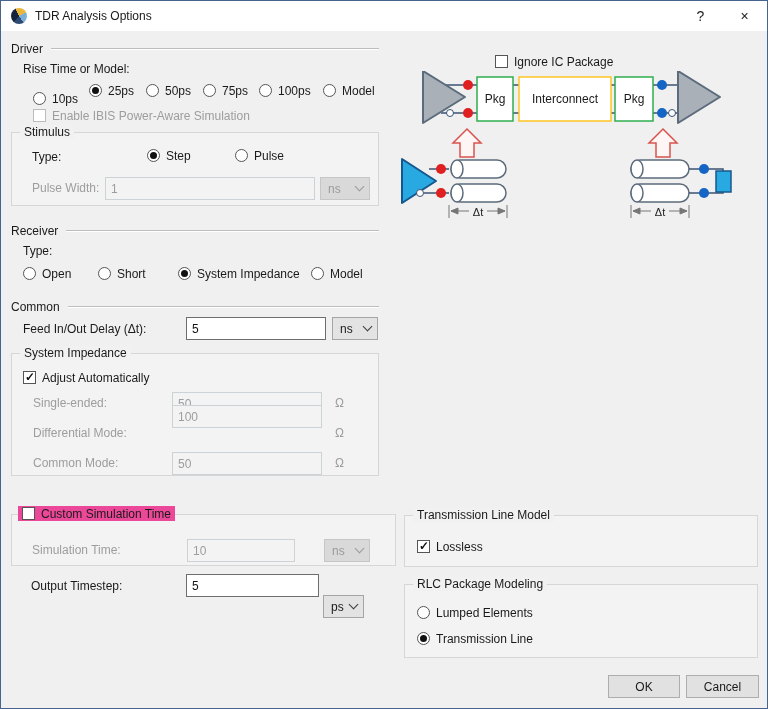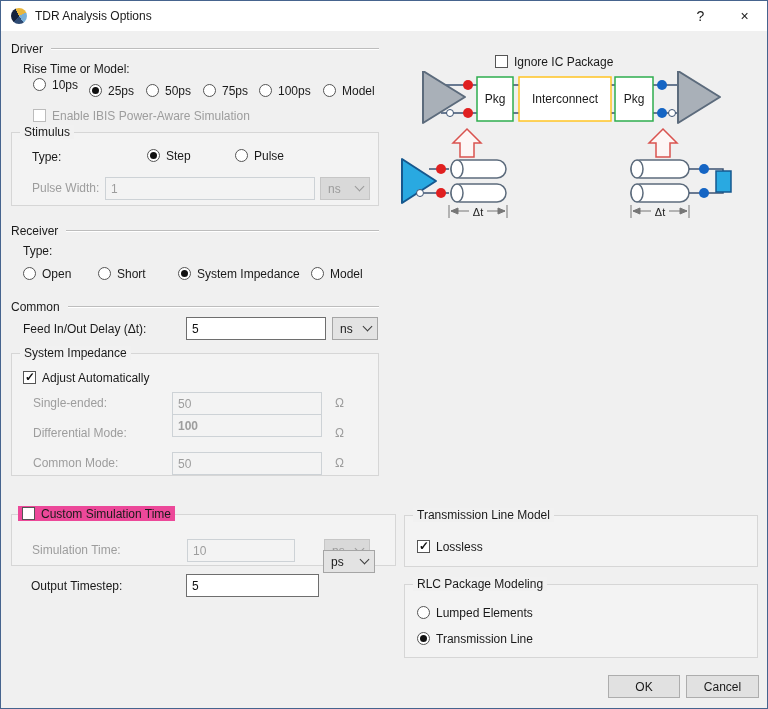--- a/index.html
+++ b/index.html
@@ -63,21 +63,21 @@
         <span>×</span>
       </div>
   </div>
 
   <div class="sect" style="left:10px;top:41px;width:368px">
     <span>Driver</span>
     <div class="sect-rule"></div>
   </div>
   <span class="pos" style="left:22px;top:61px">Rise Time or Model:</span>
 
-  <div class="radio-item" style="left:32px;top:76px">
+  <div class="radio-item" style="left:32px;top:90px">
     <span class="radio"></span>
     <span>10ps</span>
   </div>
   <div class="radio-item" style="left:88px;top:82px">
     <span class="radio sel"></span>
     <span>25ps</span>
   </div>
   <div class="radio-item" style="left:145px;top:82px">
     <span class="radio"></span>
     <span>50ps</span>
@@ -155,21 +155,21 @@
   <div class="gb" style="left:10px;top:352px;width:368px;height:123px">
     <span class="gb-label">System Impedance</span>
     <div class="check-item" style="left:11px;top:16px">
       <span class="check on"></span>
       <span>Adjust Automatically</span>
     </div>
     <span class="pos dis" style="left:21px;top:42px">Single-ended:</span>
     <input class="input disd" style="left: 160px; top: 38px; width: 150px;" disabled="" value="50">
     <span class="pos dis" style="left:323px;top:42px">Ω</span>
     <span class="pos dis" style="left:21px;top:72px">Differential Mode:</span>
-    <input class="input disd" style="left: 160px; top: 60px; width: 150px; font-weight: bold;" disabled="" value="100">
+    <input class="input disd" style="left: 160px; top: 51px; width: 150px;" disabled="" value="100">
     <span class="pos dis" style="left:323px;top:72px">Ω</span>
     <span class="pos dis" style="left:21px;top:102px">Common Mode:</span>
     <input class="input disd" style="left: 160px; top: 98px; width: 150px;" disabled="" value="50">
     <span class="pos dis" style="left:323px;top:102px">Ω</span>
   </div>
 
 
   <div class="gb" style="left:10px;top:513px;width:385px;height:52px">
     <div class="check-item gb-legend">
       <span class="check"></span>
@@ -178,21 +178,21 @@
     <span class="pos dis" style="left:20px;top:28px">Simulation Time:</span>
     <input class="input disd" style="left: 175px; top: 24px; width: 108px;" disabled="" value="10">
     <div class="select disd" style="left:312px;top:24px;width:46px">
       <span>ns</span>
       <span class="chev"></span>
     </div>
   </div>
 
   <span class="pos" style="left:30px;top:578px">Output Timestep:</span>
   <input class="input" style="left: 185px; top: 573px; width: 133px;" value="5">
-  <div class="select" style="left:322px;top:549px;width:52px">
+  <div class="select" style="left:322px;top:594px;width:41px">
     <span>ps</span>
     <span class="chev"></span>
   </div>
 
   <div class="check-item" style="left:494px;top:53px">
     <span class="check"></span>
     <span>Ignore IC Package</span>
   </div>
 
   <svg class="pos" style="left:400px;top:70px" width="368" height="155" viewBox="0 0 368 155">

